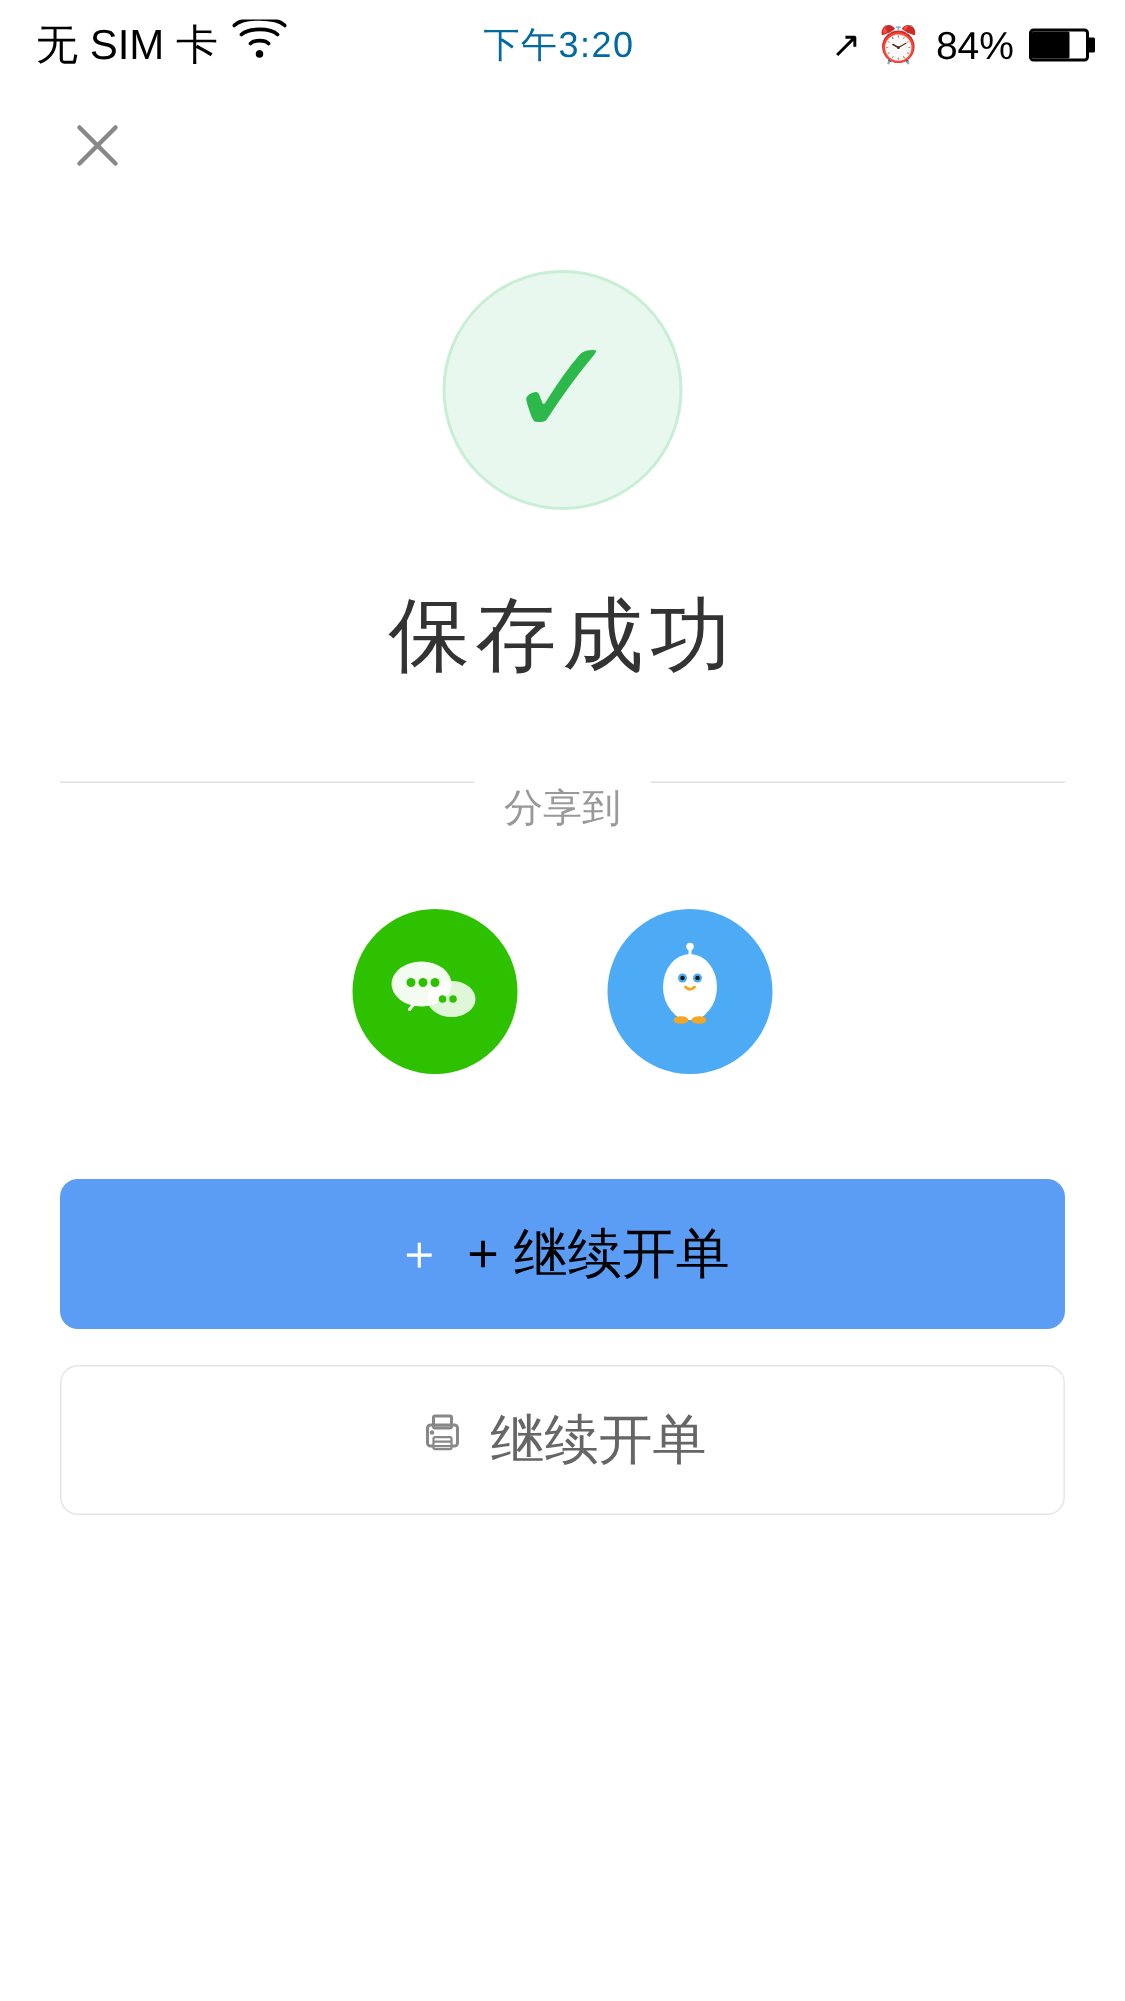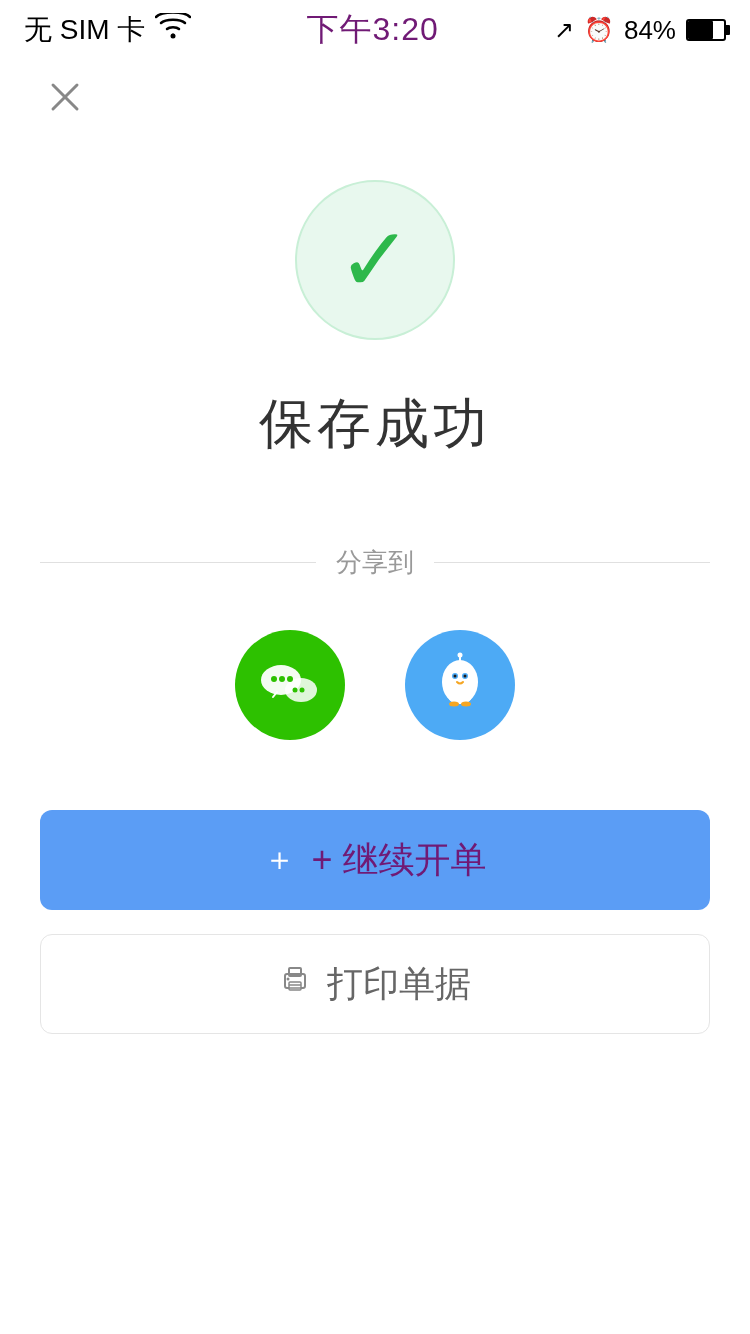--- a/index.html
+++ b/index.html
@@ -36,23 +36,23 @@
       font-size: 28px;
       color: #000;
     }
 
     .status-left .wifi-icon svg {
       width: 36px;
       height: 28px;
     }
 
     .status-center {
-      font-size: 32px;
+      font-size: 24px;
       font-weight: 500;
-      color: #701a75;
+      color: #0369a1;
       letter-spacing: 1px;
     }
 
     .status-right {
       display: flex;
       align-items: center;
       gap: 10px;
       font-size: 26px;
       color: #000;
     }
@@ -116,24 +116,22 @@
       width: 100%;
       margin-top: 60px;
       display: flex;
       flex-direction: column;
       align-items: center;
     }
 
     .share-divider-row {
       width: 100%;
       display: flex;
-      align-items: center;
       padding: 0 40px;
       gap: 20px;
-      margin-top: 24px;
     }
 
     .divider-line {
       flex: 1;
       height: 1px;
       background: #e0e0e0;
     }
 
     .share-label {
       font-size: 26px;
@@ -190,21 +188,21 @@
       border-radius: 12px;
       display: flex;
       align-items: center;
       justify-content: center;
       gap: 16px;
       cursor: pointer;
     }
 
     .btn-primary-text {
       font-size: 36px;
-      color: #701a75;
+      color: #000000;
       font-weight: 400;
     }
 
     .btn-secondary {
       width: 100%;
       height: 100px;
       background: #ffffff;
       border: 1px solid #e5e5e5;
       border-radius: 12px;
       display: flex;
@@ -332,18 +330,18 @@
       <span class="btn-icon-gray">
         <svg width="32" height="32" viewBox="0 0 32 32" fill="none" xmlns="http://www.w3.org/2000/svg">
           <rect x="6" y="10" width="20" height="14" rx="2" stroke="#888" stroke-width="2"></rect>
           <rect x="10" y="4" width="12" height="8" rx="1" stroke="#888" stroke-width="2"></rect>
           <rect x="10" y="18" width="12" height="8" rx="1" fill="white" stroke="#888" stroke-width="1.5"></rect>
           <line x1="10" y1="21" x2="22" y2="21" stroke="#888" stroke-width="1.5"></line>
           <line x1="10" y1="24" x2="22" y2="24" stroke="#888" stroke-width="1.5"></line>
           <circle cx="9" cy="15" r="1.5" fill="#888"></circle>
         </svg>
       </span>
-      <span class="btn-secondary-text">打印单据</span>
+      <span class="btn-secondary-text">继续开单</span>
     </button>
 
   </div>
 
 </div>
 
 </body></html>

